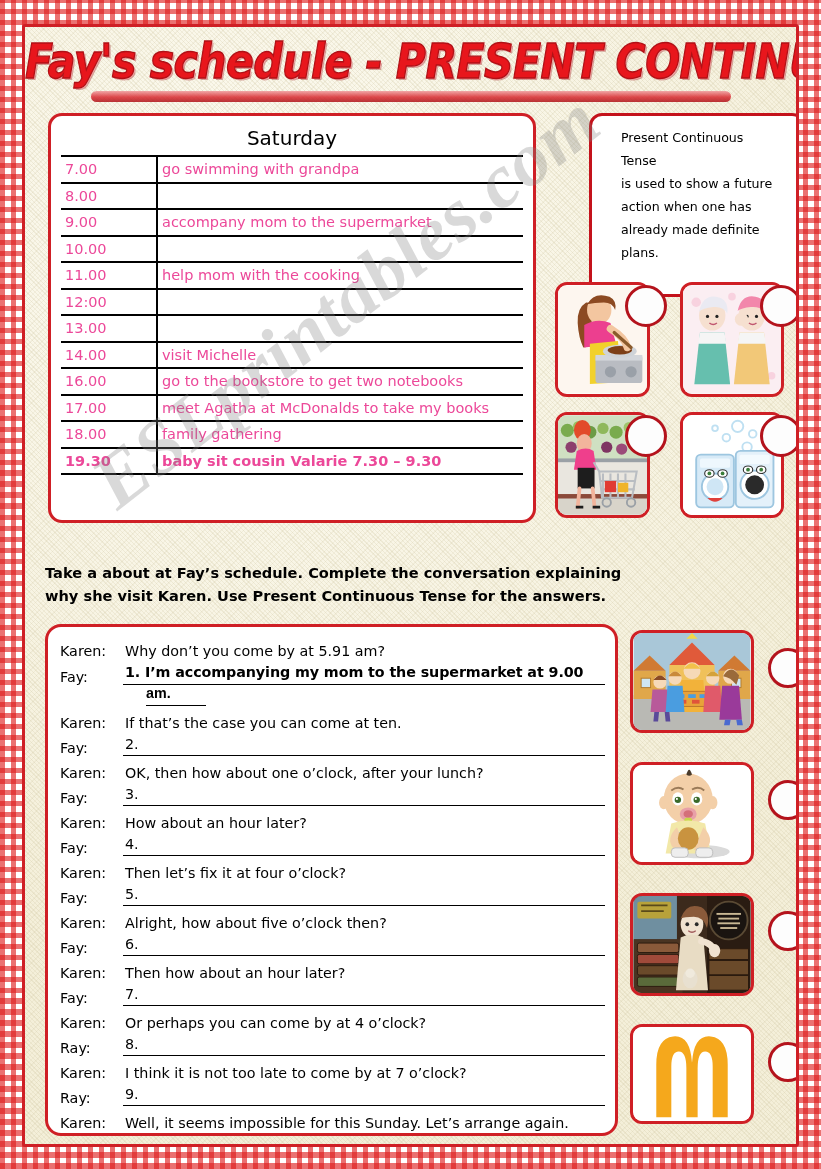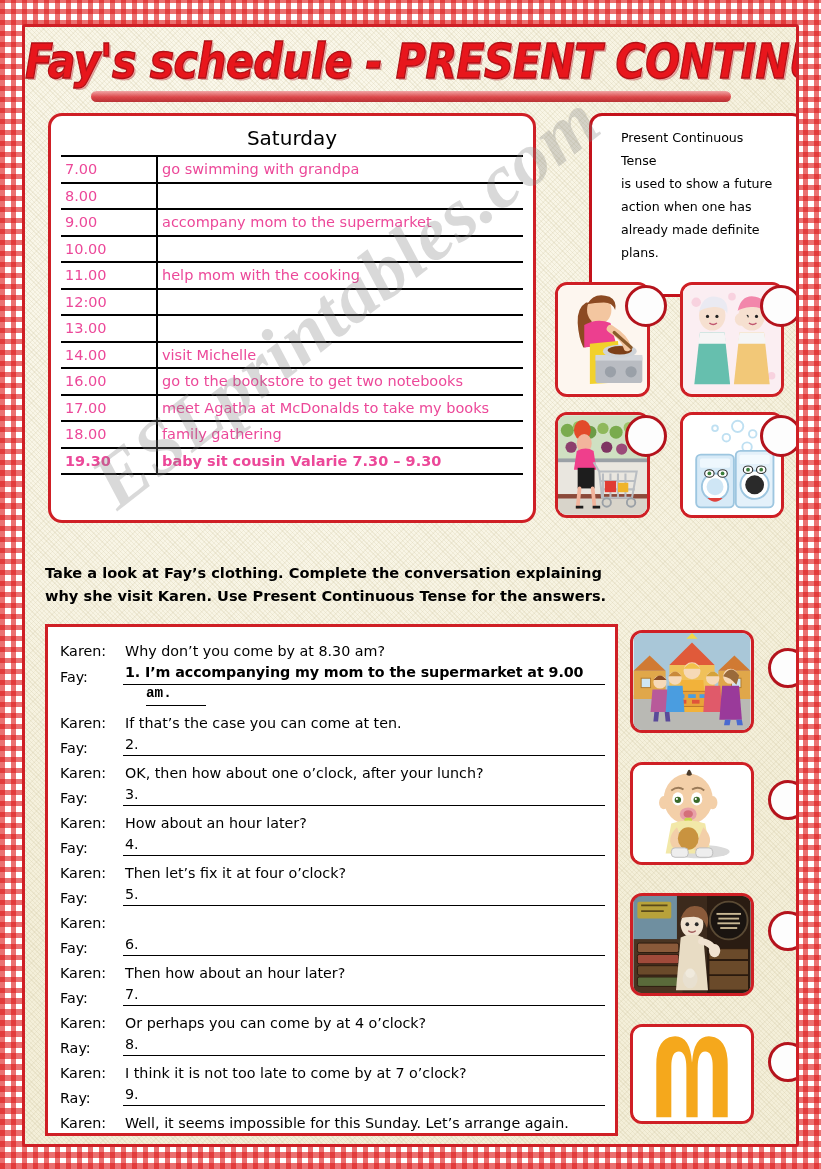--- a/index.html
+++ b/index.html
@@ -170,21 +170,21 @@
     color: #000;
   }
 
   
   #dialogue-box {
     position: absolute;
     left: 20px; top: 597px;
     width: 573px; height: 512px;
     background: #ffffff;
     border: 3px solid #cf1f25;
-    border-radius: 0;
+    border-radius: 16px;
     padding: 7px 10px 4px 12px;
     z-index: 10;
   }
   .dline {
     display: flex;
     align-items: flex-end;
     font-family: "DejaVu Sans", sans-serif;
     font-size: 14.3px;
     color: #000;
     height: 25px;
@@ -205,21 +205,21 @@
     padding-left: 2px;
     height: 21px;
     white-space: nowrap;
     letter-spacing: -0.1px;
   }
   .ansline2 {
     margin-left: 86px;
     width: 60px;
     border-bottom: 1.6px solid #000;
     font-weight: bold;
-    font-family: Liberation Mono, monospace;
+    font-family: Liberation Sans, sans-serif;
     font-size: 14.3px;
     height: 21px;
   }
   .dline.tall { height: 26px; }
 </style>
 </head>
 <body>
 
 <div id="page">
   <div id="sheet">
@@ -566,29 +566,29 @@
       <div class="pic-frame" style="width:124px; height:100px;">
         <svg class="pic-svg" viewBox="0 0 124 100">
           <rect width="124" height="100" fill="#ffffff"></rect>
           <path d="M24 96 L24 40 Q24 12 42 10 Q60 8 62 38 L62 50 L62 38 Q64 8 82 10 Q100 12 100 40 L100 96 L84 96 L84 42 Q84 26 76 26 Q68 26 68 44 L68 96 L56 96 L56 44 Q56 26 48 26 Q40 26 40 42 L40 96 Z" fill="#f5a81c"></path>
         </svg>
       </div>
       <div class="pic-circle" style="left:138px; top:18px; width:40px; height:40px;"></div>
     </div>
 
     <div id="instructions">
-      <p>Take a look at Fay’s clothing.   Complete the conversation explaining</p>
+      <p>Take a about at Fay’s schedule.   Complete the conversation explaining</p>
       <p>why she visit Karen.   Use Present Continuous Tense for the answers.</p>
     </div>
 
     <div id="dialogue-box">
       <div id="dialogue-body">
           <div class="dline">
             <span class="spk">Karen:</span>
-            <span class="utt">Why don’t you come by at 8.30 am?</span>
+            <span class="utt">Why don’t you come by at 5.91 am?</span>
           </div>
           <div class="dline tall">
             <span class="spk">Fay:</span>
             <span class="ansline">1.   I’m accompanying my mom to the supermarket at 9.00</span>
           </div>
           <div class="ansline2">am.</div>
           <div class="dline">
             <span class="spk">Karen:</span>
             <span class="utt">If that’s the case you can come at ten.</span>
           </div>
@@ -615,20 +615,21 @@
           <div class="dline">
             <span class="spk">Karen:</span>
             <span class="utt">Then let’s fix it at four o’clock?</span>
           </div>
           <div class="dline">
             <span class="spk">Fay:</span>
             <span class="blank">5.</span>
           </div>
           <div class="dline">
             <span class="spk">Karen:</span>
+            <span class="utt">Alright, how about five o’clock then?</span>
           </div>
           <div class="dline">
             <span class="spk">Fay:</span>
             <span class="blank">6.</span>
           </div>
           <div class="dline">
             <span class="spk">Karen:</span>
             <span class="utt">Then how about an hour later?</span>
           </div>
           <div class="dline">

